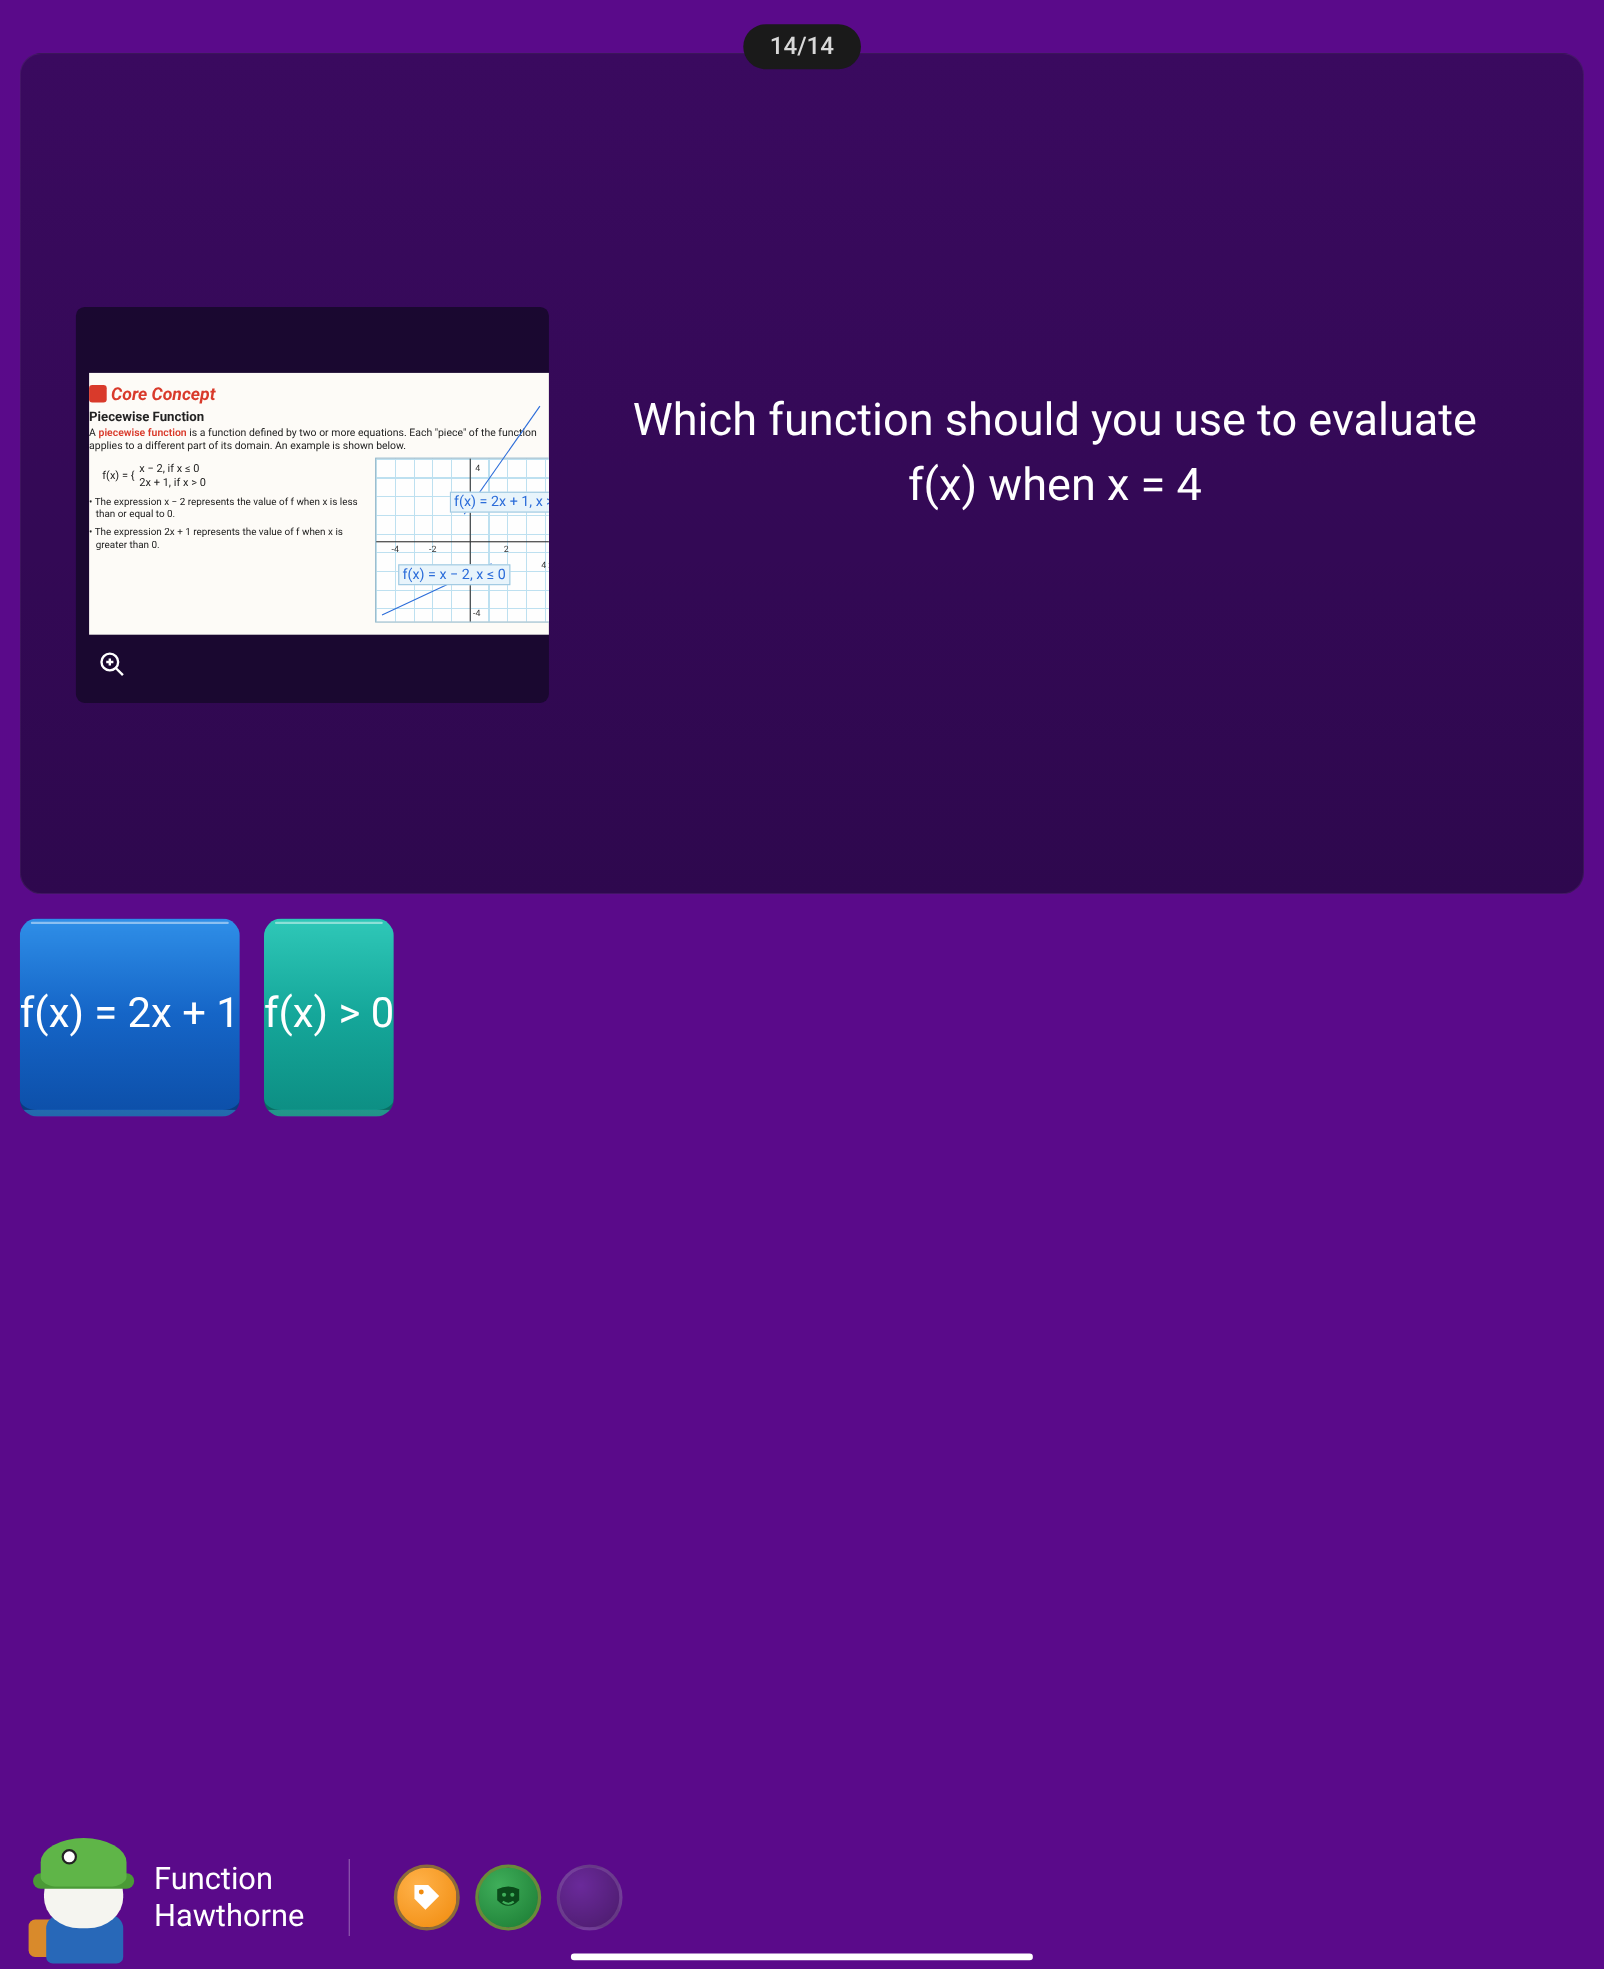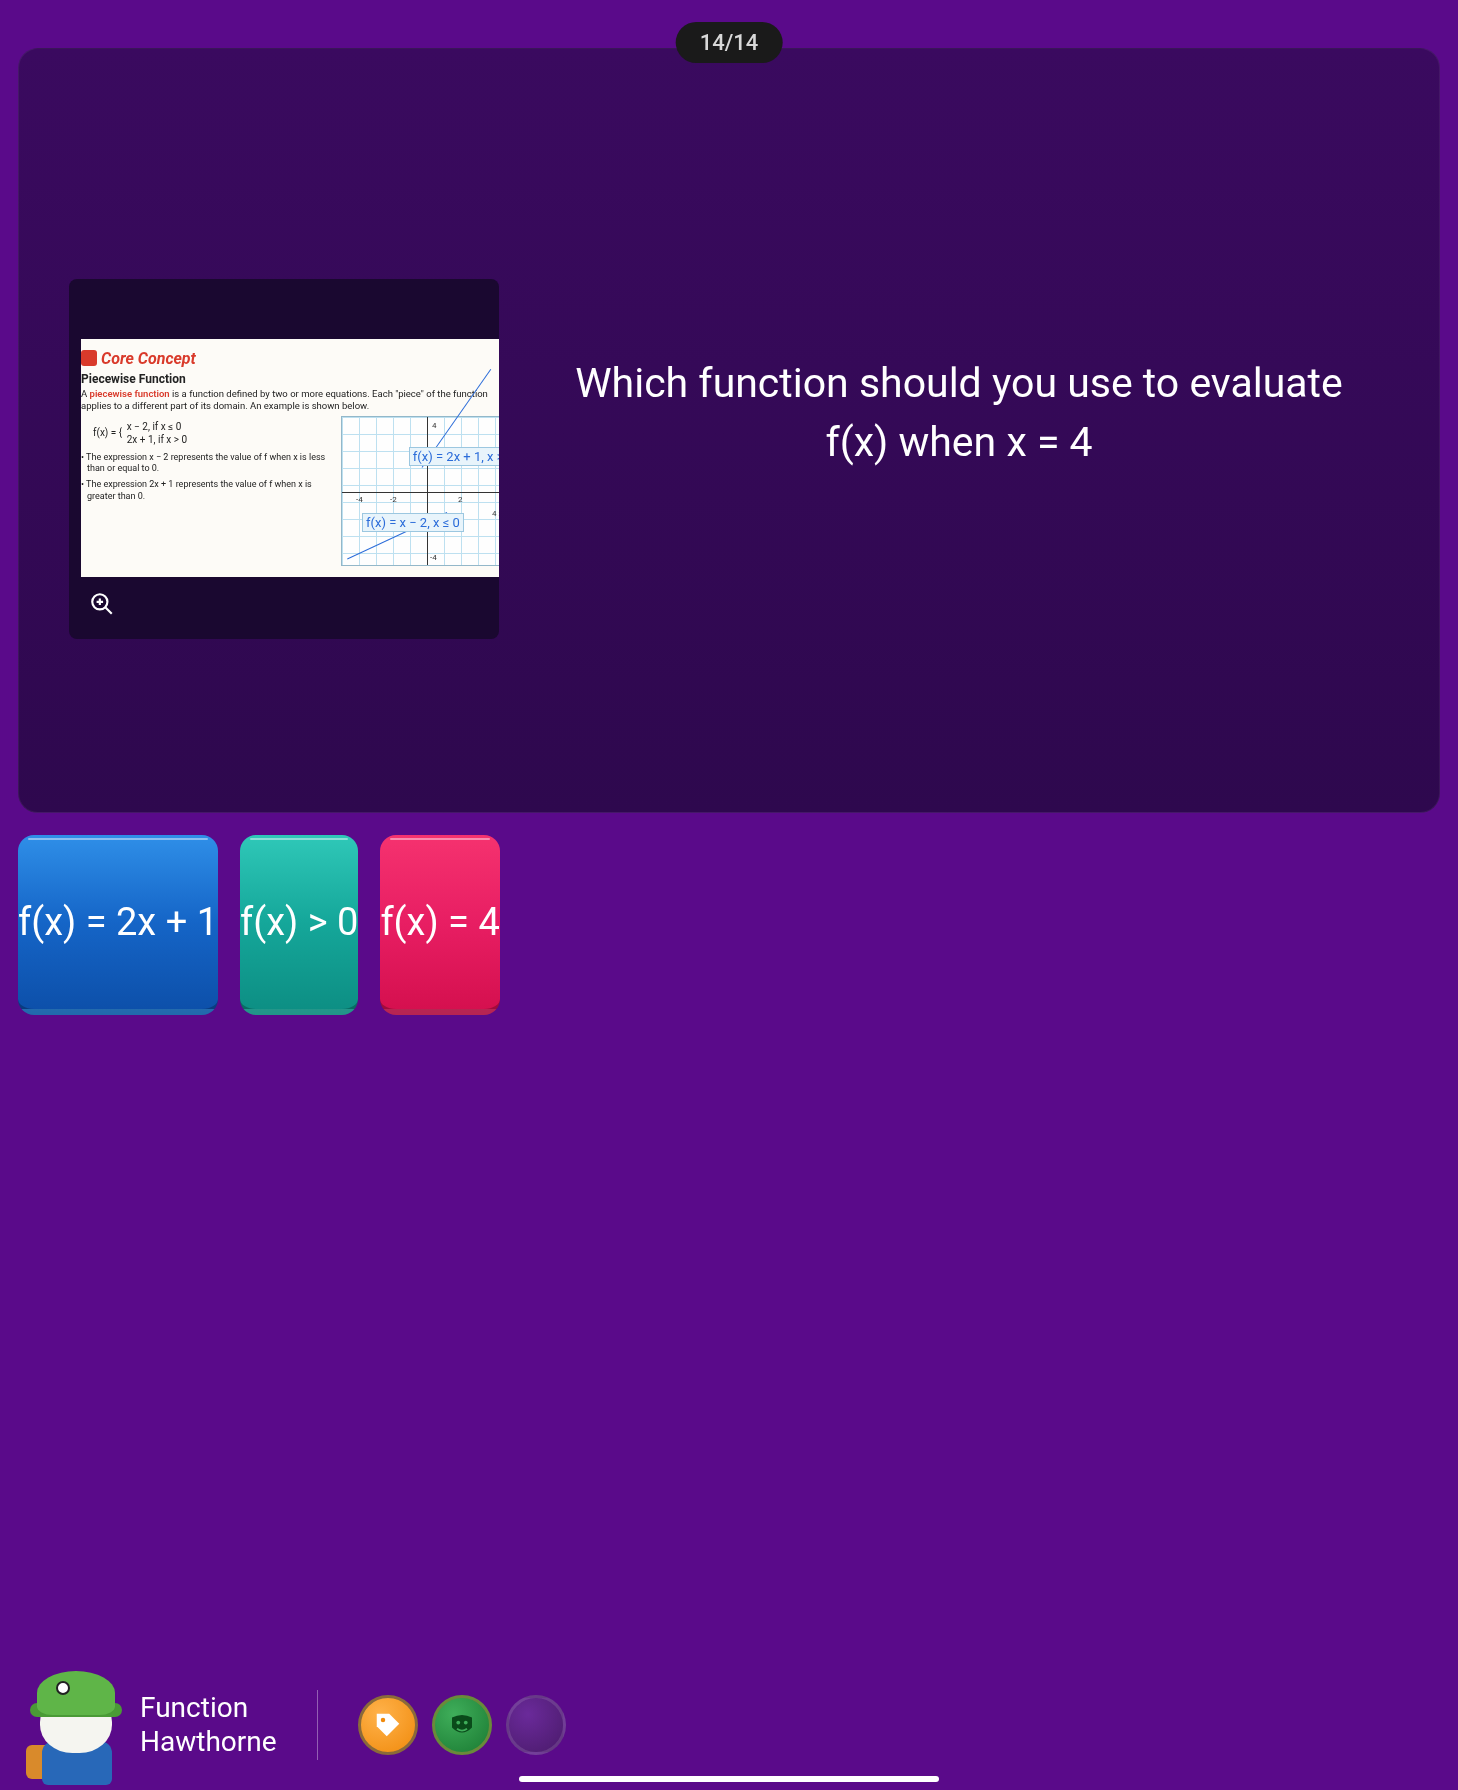--- a/index.html
+++ b/index.html
@@ -332,23 +332,20 @@
     <div class="question-text">Which function should you use to evaluate f(x) when x = 4</div>
   </div>
 
   <div class="answers">
     <div class="answer blue">
       <span>f(x) = 2x + 1</span>
     </div>
     <div class="answer teal">
       <span>f(x) &gt; 0</span>
     </div>
-    <div class="answer pink">
-      <span>f(x) = 4</span>
-    </div>
   </div>
 
 </div>
 
 <div class="bottom-bar">
   <div class="avatar">
     <div class="bag"></div>
     <div class="body"></div>
     <div class="head"></div>
     <div class="brim"></div>

